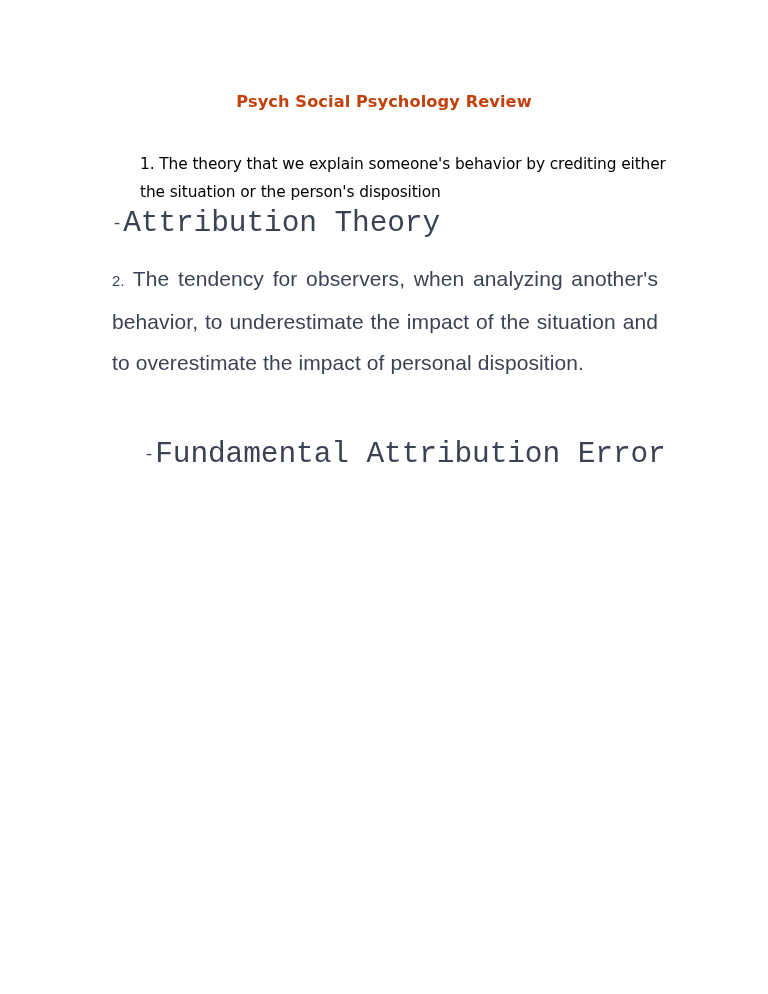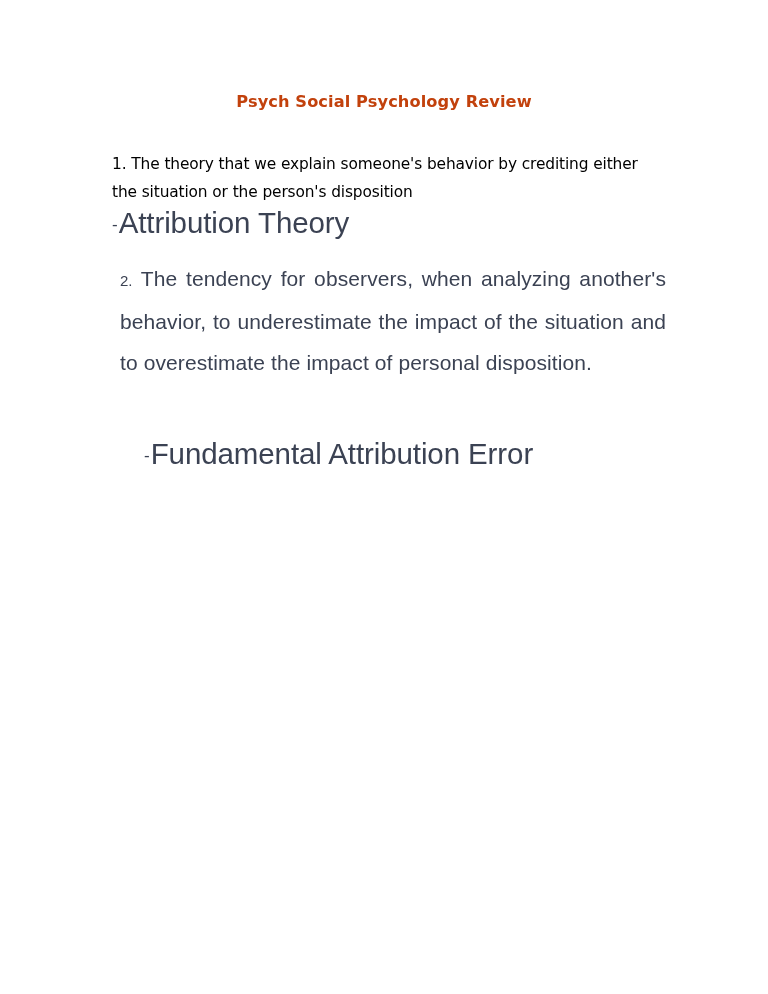--- a/index.html
+++ b/index.html
@@ -65,21 +65,21 @@
     letter-spacing: -0.15px;
     word-spacing: 0.2px;
   }
   .question-sm .qnum {
     font-size: 15.4px;
   }
 
   
   .question-lg {
     position: absolute;
-    left: 8px;
+    left: 0;
     width: 546px;
     margin: 0;
     font-family: "Liberation Sans", sans-serif;
     font-size: 21px;
     font-weight: normal;
     line-height: 41px;
     color: #3b4253;
     text-align: justify;
     text-justify: inter-word;
     letter-spacing: 0.1px;
@@ -88,37 +88,37 @@
     font-size: 15px;
     letter-spacing: 0;
   }
 
   
   .answer {
     position: absolute;
     left: 0;
     width: 560px;
     margin: 0;
-    font-family: Liberation Sans, sans-serif;
+    font-family: Liberation Mono, monospace;
     font-size: 29.5px;
     font-weight: normal;
     line-height: 1.1;
     color: #3b4253;
     letter-spacing: -0.1px;
     white-space: nowrap;
   }
   .answer .dash {
     font-size: 17px;
     vertical-align: 3px;
     padding-right: 1px;
     letter-spacing: 0;
   }
 
   
-  #q1 { top: 150px; }
+  #q1 { top: 150px; margin-left: 28px; }
   #a1 { top: 207px; }
   #q2 { top: 258px; }
   #a2 { top: 438px; margin-left: 32px; }
 </style>
 </head>
 <body>
 
 <div class="page">
   <div class="content">
 

